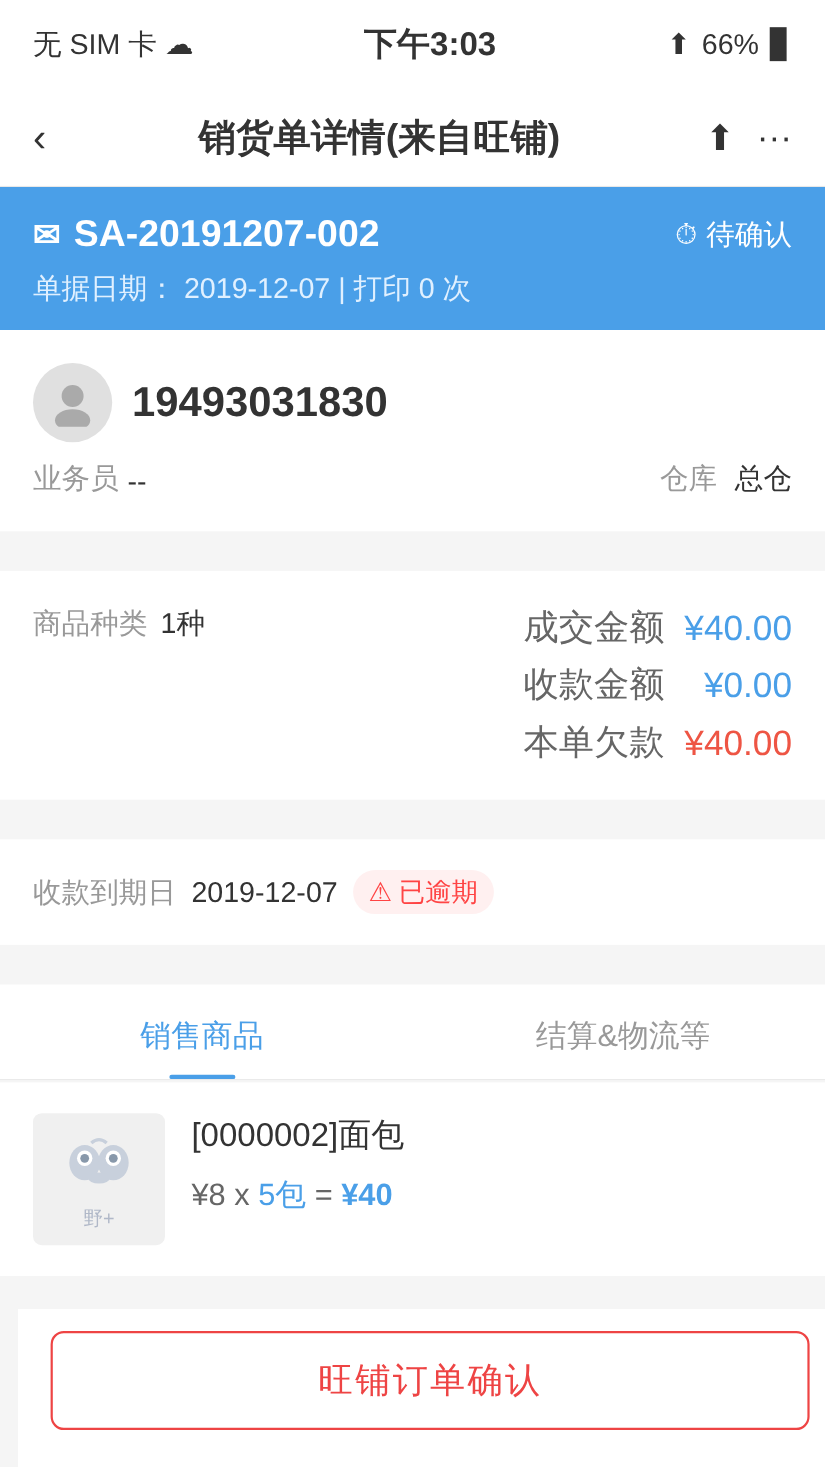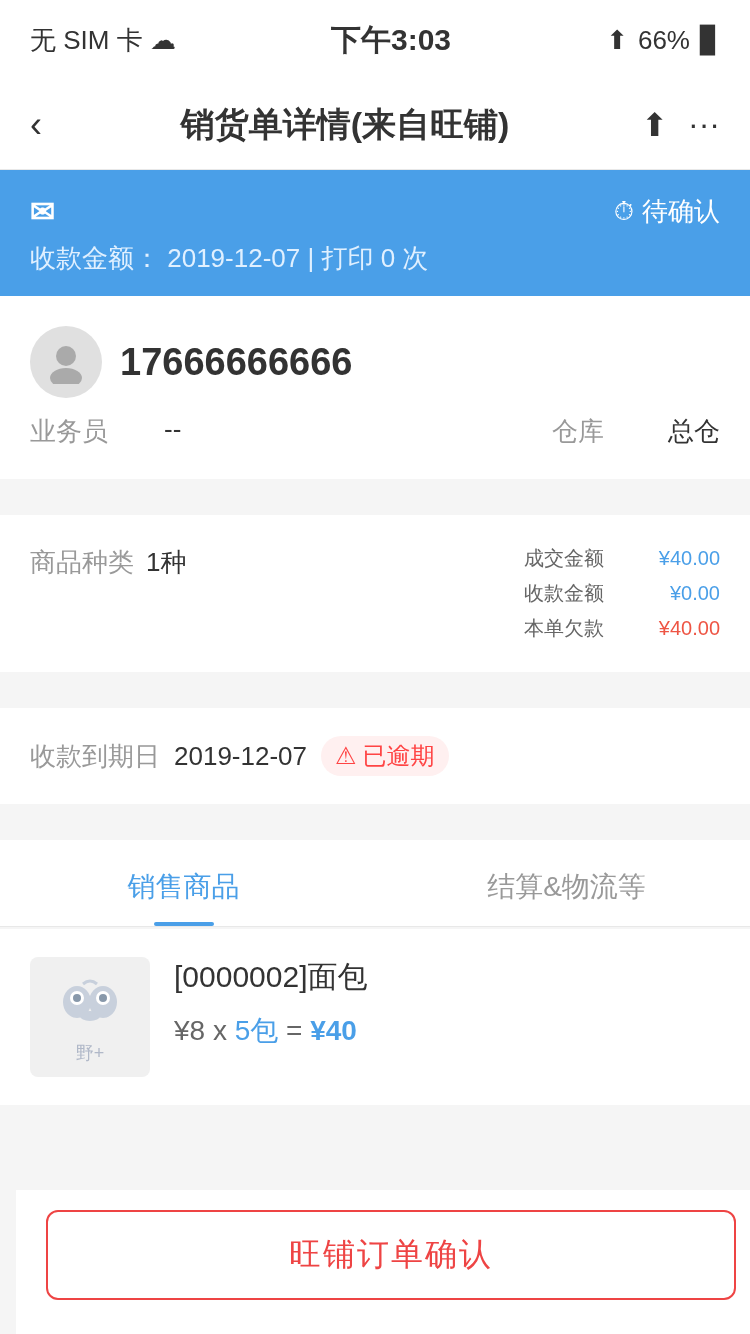--- a/index.html
+++ b/index.html
@@ -142,25 +142,24 @@
       color: #333;
     }
     .customer-name {
       font-size: 26px;
       color: #666;
       margin-top: 4px;
       margin-left: 90px;
     }
     .info-row {
       display: flex;
-      align-items: flex-start;
+      align-items: flex-end;
       margin-top: 16px;
       font-size: 26px;
       color: #666;
-      gap: 48px;
     }
     .info-row .label {
       color: #999;
       margin-right: 8px;
     }
     .info-row .value {
       color: #333;
     }
     .info-row-divider {
       flex: 1;
@@ -193,21 +192,21 @@
     .summary-right {
       display: flex;
       flex-direction: column;
       align-items: flex-end;
       gap: 8px;
     }
     .summary-item {
       display: flex;
       align-items: center;
       gap: 16px;
-      font-size: 20px;
+      font-size: 32px;
     }
     .summary-item .s-label {
       color: #666;
     }
     .summary-item .s-value {
       color: #4a9fe8;
       font-weight: 500;
       min-width: 100px;
       text-align: right;
     }
@@ -383,42 +382,43 @@
   <div class="nav-actions">
     <span class="nav-icon">⬆</span>
     <span class="nav-icon">···</span>
   </div>
 </div>
 
 <div class="order-banner">
   <div class="order-id-row">
     <div class="order-id">
       <span class="order-id-icon">✉</span>
+      <span>SA-20191207-002</span>
     </div>
     <div class="order-status">
       <span>⏱</span>
       <span>待确认</span>
     </div>
   </div>
   <div class="order-date-row">
-    <span>收款金额：</span>
+    <span>单据日期：</span>
     <span>2019-12-07</span>
     <span>| 打印 0 次</span>
   </div>
 </div>
 
 <div class="info-card">
   <div class="customer-row">
     <div class="avatar">
       <svg width="44" height="44" viewBox="0 0 44 44" fill="none">
         <circle cx="22" cy="16" r="10" fill="#aaa"></circle>
         <ellipse cx="22" cy="38" rx="16" ry="10" fill="#aaa"></ellipse>
       </svg>
     </div>
-    <div class="customer-phone">17666666666</div>
+    <div class="customer-phone">19493031830</div>
   </div>
   <div class="info-row">
     <span class="label">业务员</span>
     <span class="value">--</span>
     <span class="info-row-divider"></span>
     <span class="label">仓库</span>
     <span style="margin-left:8px" class="value">总仓</span>
   </div>
 </div>
 

